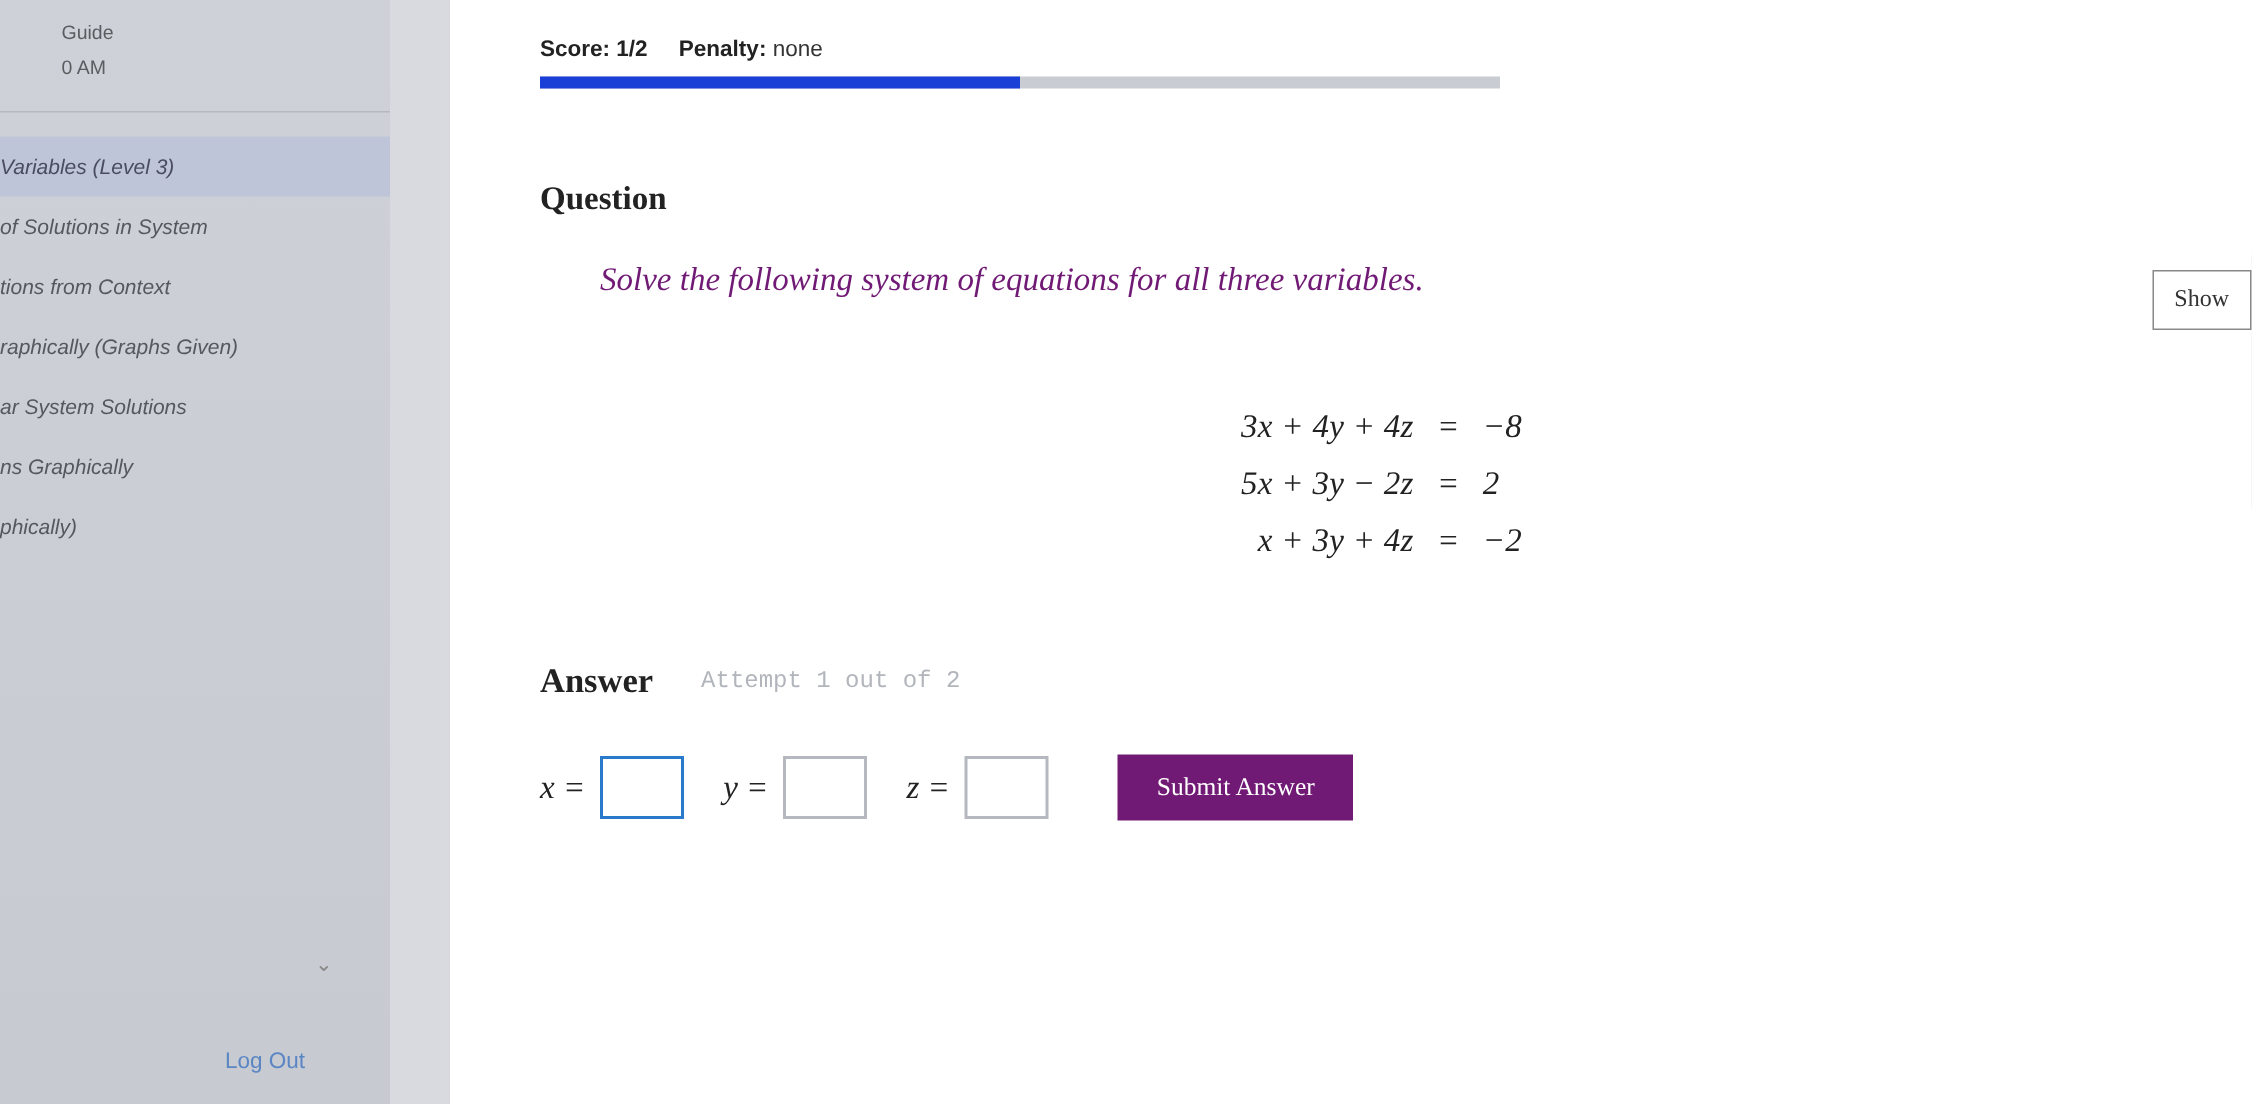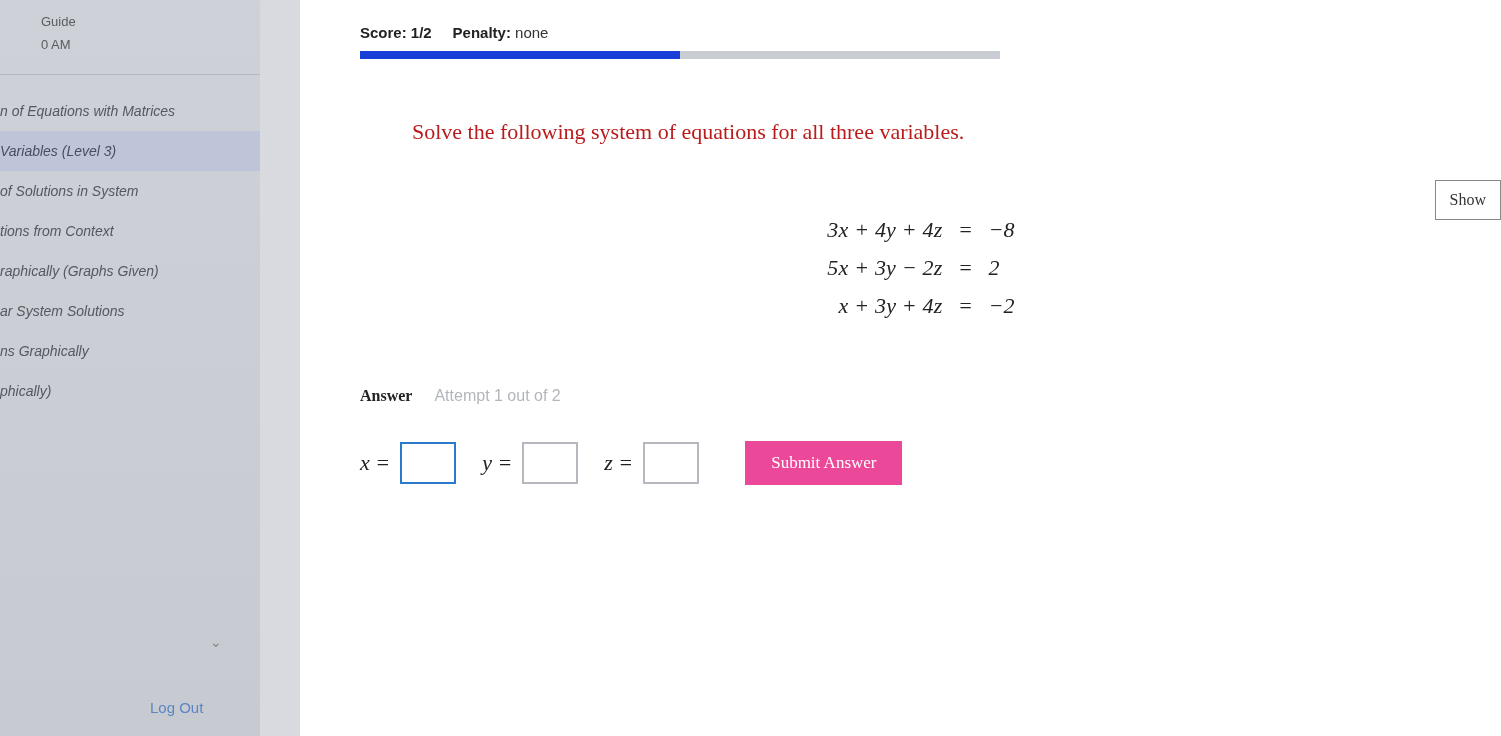--- a/index.html
+++ b/index.html
@@ -75,22 +75,23 @@
 .question-heading {
   font-family: Georgia, "Times New Roman", serif;
   font-size: 22px;
   font-weight: 700;
   color: #222;
   margin-bottom: 28px;
 }
 .question-text {
   font-family: Georgia, "Times New Roman", serif;
   font-size: 22px;
-  color: #b91c1c;
-  margin-left: 52px;
+  color: #701a75;
+  margin-left: 40px;
+  font-style: italic;
 }
 .equations {
   font-family: Georgia, "Times New Roman", serif;
   font-size: 22px;
   color: #222;
   text-align: center;
   margin: 72px auto 0 auto;
   width: 600px;
 }
 .equations .eq-row {
@@ -104,29 +105,29 @@
 .eq-eq { width: 30px; text-align: center;}
 .eq-right { width: 60px; text-align: left; padding-left: 8px;}
 .answer-row {
   padding: 56px 0 0 60px;
   display: flex;
   align-items: center;
   gap: 12px;
 }
 .answer-label {
   font-family: Georgia, "Times New Roman", serif;
-  font-size: 16px;
+  font-size: 23px;
   font-weight: 700;
   color: #222;
 }
 .attempt-text {
-  font-family: Liberation Sans, sans-serif;
+  font-family: Liberation Mono, monospace;
   font-size: 16px;
   color: #b2b5bb;
-  margin-left: 10px;
+  margin-left: 20px;
 }
 .inputs-row {
   padding: 36px 0 0 60px;
   display: flex;
   align-items: center;
   gap: 26px;
   font-family: Georgia, "Times New Roman", serif;
   font-size: 22px;
   font-style: italic;
   color: #222;
@@ -135,21 +136,21 @@
 .var-input {
   width: 56px;
   height: 42px;
   border: 2px solid #b5b8bf;
   font-size: 18px;
   text-align: center;
   font-family: inherit;
 }
 .var-input.active { border-color: #2a7acb; }
 .submit-btn {
-  background: #ec4899;
+  background: #701a75;
   color: #fff;
   border: none;
   padding: 12px 26px;
   font-family: Georgia, "Times New Roman", serif;
   font-size: 17px;
   cursor: pointer;
   margin-left: 20px;
 }
 .show-btn {
   position: absolute;
@@ -181,21 +182,20 @@
 </style>
 </head>
 <body>
 
 <div class="sidebar">
   <div class="sidebar-top">
     <div>Guide</div>
     <div>0 AM</div>
   </div>
   <div class="sidebar-divider"></div>
-  <div class="sidebar-item">n of Equations with Matrices</div>
   <div class="sidebar-item active">Variables (Level 3)</div>
   <div class="sidebar-item">of Solutions in System</div>
   <div class="sidebar-item">tions from Context</div>
   <div class="sidebar-item">raphically (Graphs Given)</div>
   <div class="sidebar-item">ar System Solutions</div>
   <div class="sidebar-item">ns Graphically</div>
   <div class="sidebar-item">phically)</div>
   <span class="chevron">⌄</span>
   <div class="logout">Log Out</div>
 </div>
@@ -206,20 +206,21 @@
     <b>1/2</b>
     &nbsp;&nbsp;&nbsp;
     <b>Penalty:</b>
     <span>none</span>
   </div>
   <div class="progress-outer">
     <div class="progress-inner" style="width: 50%;"></div>
   </div>
 
   <div class="question-block">
+    <div class="question-heading">Question</div>
     <div class="question-text">Solve the following system of equations for all three variables.</div>
     <div class="equations">
       <div class="eq-row">
         <span class="eq-left">3x + 4y + 4z</span>
         <span class="eq-eq">=</span>
         <span class="eq-right">−8</span>
       </div>
       <div class="eq-row">
         <span class="eq-left">5x + 3y − 2z</span>
         <span class="eq-eq">=</span>

